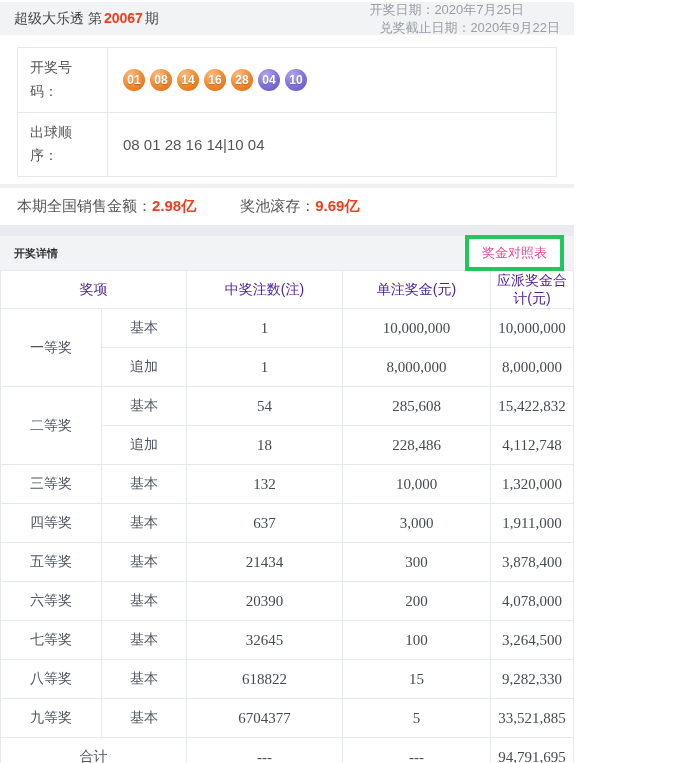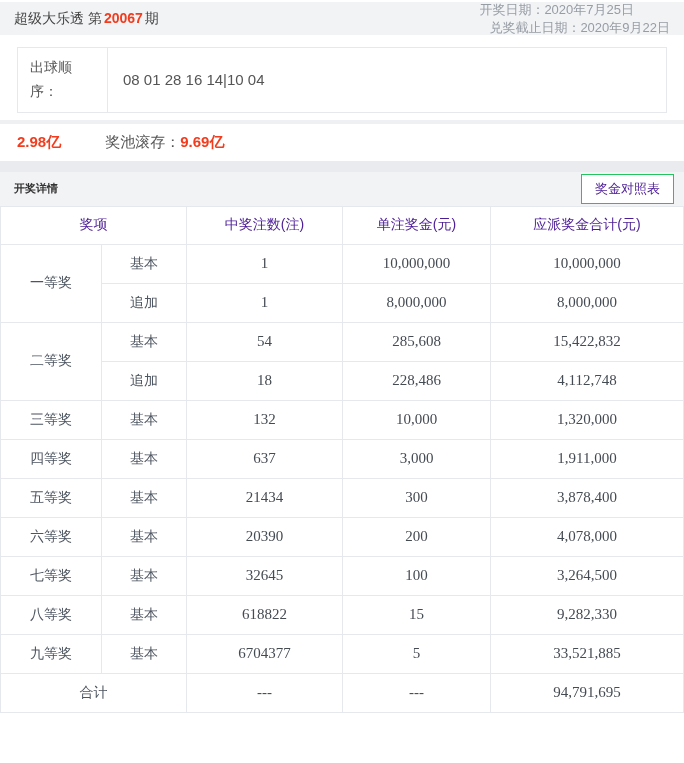--- a/index.html
+++ b/index.html
@@ -2,21 +2,21 @@
 <html><head>
 <meta charset="utf-8">
 <style>
   * { margin:0; padding:0; box-sizing:border-box; }
   html,body { width:684px; background:#ffffff; }
   body {
     font-family:"Liberation Sans","DejaVu Sans",sans-serif;
     color:#555; font-size:14px;
     --red:#f23c1d; --border:#e5e8ec; --bar:#f2f3f5; --gapbg:#e9ebee;
   }
-  .page { width:684px; height:763px; overflow:hidden; background:#fff; }
+  .page { width:574px; height:763px; overflow:hidden; background:#fff; }
 
   
   .topbar {
     height:33px; margin-top:2px; background:var(--bar);
     display:flex; justify-content:space-between; align-items:center;
     padding:0 14px;
   }
   .title { font-size:14px; color:#444; white-space:pre; }
   .title .issue { color:var(--red); font-weight:bold; padding:0 2px; }
   .dates { font-size:13px; color:#979da5; white-space:pre; }
@@ -57,21 +57,21 @@
   .gap { height:11px; background:var(--gapbg); }
 
   
   .section-bar {
     height:34px; background:var(--bar);
     display:flex; justify-content:space-between; align-items:center;
     padding:0 10px 0 14px;
   }
   .section-title { font-size:11px; font-weight:bold; color:#333; }
   .compare-btn {
-    background:#fff; border:1px solid #22c55e; color:#4c1d95;
+    background:#fff; border:4px solid #22c55e; color:#ec4899;
     font-size:13px; padding:5px 13px; cursor:pointer;
     font-family:"Liberation Sans","DejaVu Sans",sans-serif;
   }
 
   
   .prize-table { width:100%; border-collapse:collapse; table-layout:fixed; }
   .prize-table th, .prize-table td {
     border:1px solid var(--border); text-align:center; vertical-align:middle;
   }
   .prize-table th {
@@ -92,31 +92,46 @@
     <div class="title"><span>超级大乐透 第</span><span class="issue">20067</span><span>期</span></div>
     <div class="dates">
       <span>开奖日期：2020年7月25日</span>
       <span>兑奖截止日期：2020年9月22日</span>
     </div>
   </header>
 
   <section class="draw-panel">
     <table class="draw-table">
       <tbody>
+          <tr class="row-numbers">
+        <td class="label-cell">开奖号码：</td>
+        <td class="value-cell">
+          <div class="balls">
+                <span class="ball front">01</span>
+                <span class="ball front">08</span>
+                <span class="ball front">14</span>
+                <span class="ball front">16</span>
+                <span class="ball front">28</span>
+                <span class="ball back">04</span>
+                <span class="ball back">10</span>
+              </div>
+        </td>
+      </tr>
       <tr class="row-order">
         <td class="label-cell">出球顺序：</td>
         <td class="value-cell">08 01 28 16 14|10 04</td>
       </tr>
     </tbody>
       </table>
   </section>
 
   <div class="divider"></div>
 
   <section class="sales-panel">
+    <span>本期全国销售金额：</span>
       <span class="val">2.98亿</span>
       <span class="pool-label">奖池滚存：</span>
       <span class="val">9.69亿</span>
   </section>
 
   <div class="gap"></div>
 
   <div class="section-bar">
     <h2 class="section-title">开奖详情</h2>
     <button class="compare-btn">奖金对照表</button>

